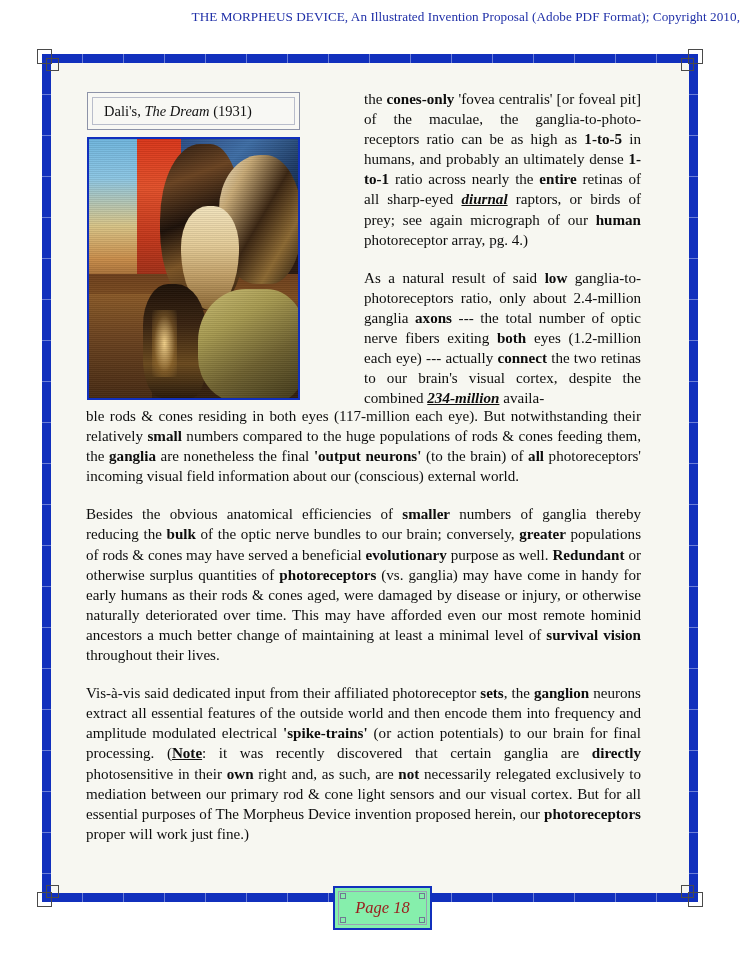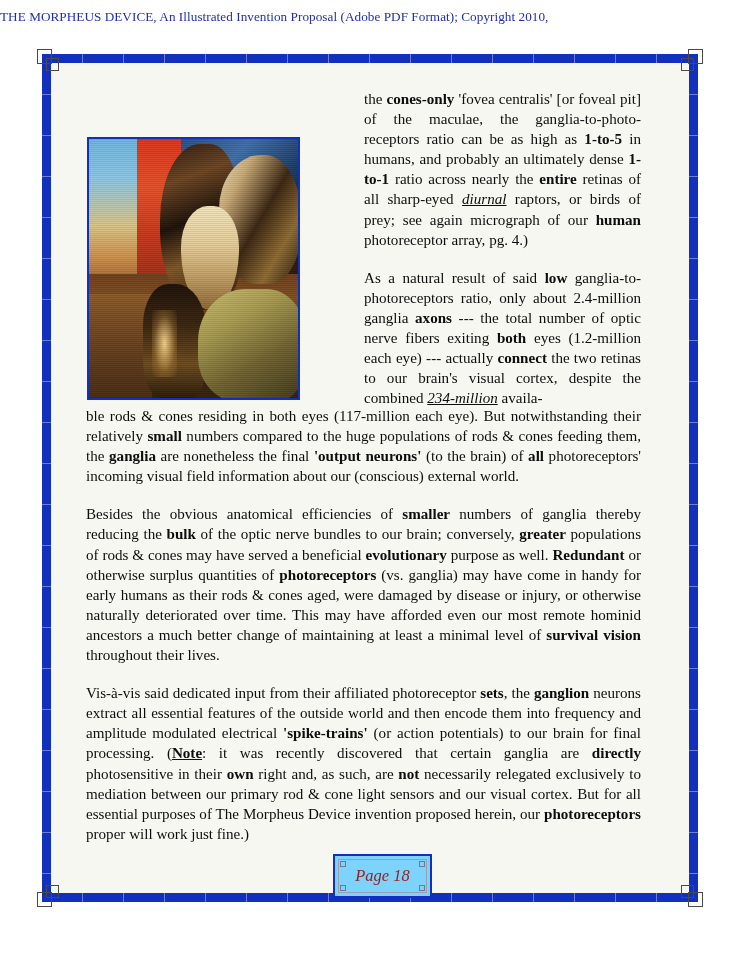--- a/index.html
+++ b/index.html
@@ -14,21 +14,21 @@
     font-family: "Liberation Serif", "DejaVu Serif", serif;
     overflow: hidden;
   }
 
   
   .doc-header {
     position: absolute;
     top: 8px;
     left: 0;
     width: 740px;
-    text-align: left;
+    text-align: right;
     color: #2030a8;
     font-size: 13.2px;
     line-height: 18px;
     letter-spacing: 0.05px;
   }
   .doc-header div { white-space: nowrap; }
 
   
   .page-frame {
     position: absolute;
@@ -228,31 +228,31 @@
     font-size: 15.1px;
     line-height: 20.1px;
     color: #0d0d0d;
     text-align: justify;
     text-justify: inter-word;
   }
   .col-text p, .full-text p { margin: 0 0 18px 0; }
   .col-text p:last-child, .full-text p:last-child { margin-bottom: 0; }
 
   b, .bi { font-weight: bold; }
-  .biu { font-weight: normal; font-style: italic; text-decoration: underline; }
+  .biu { font-weight: bold; font-style: italic; text-decoration: underline; }
   .u { text-decoration: underline; font-weight: bold; }
 
   
   .page-plaque {
     position: absolute;
     left: 333px;
-    top: 854px;
+    top: 886px;
     width: 99px;
     height: 44px;
-    background: #7dd3fc;
+    background: #86efac;
     border: 2.2px solid #1130bd;
     box-sizing: border-box;
     z-index: 5;
   }
   .plaque-inner {
     position: absolute;
     left: 3px; top: 3px; right: 3px; bottom: 3px;
     border: 1px solid #9aa0b4;
     box-sizing: border-box;
   }
@@ -290,20 +290,26 @@
 
   <div class="corner-sq cs-a" style="left:-5px; top:-5px;"></div>
   <div class="corner-sq cs-b" style="left:4px; top:4px;"></div>
   <div class="corner-sq cs-a" style="right:-5px; top:-5px;"></div>
   <div class="corner-sq cs-b" style="right:4px; top:4px;"></div>
   <div class="corner-sq cs-a" style="left:-5px; bottom:-5px;"></div>
   <div class="corner-sq cs-b" style="left:4px; bottom:4px;"></div>
   <div class="corner-sq cs-a" style="right:-5px; bottom:-5px;"></div>
   <div class="corner-sq cs-b" style="right:4px; bottom:4px;"></div>
 
+  <div class="caption-box">
+    <div class="caption-inner"></div>
+    <div class="caption-text">
+      <span>Dali's, </span><i>The Dream</i><span> (1931)</span>
+    </div>
+  </div>
 
   <div class="art-frame">
     <div class="art-canvas">
       <div class="art-sky"></div>
       <div class="art-pillar"></div>
       <div class="art-sky2"></div>
       <div class="art-lower"></div>
       <div class="art-ruins"></div>
       <div class="art-hair-a"></div>
       <div class="art-hair-b"></div>

